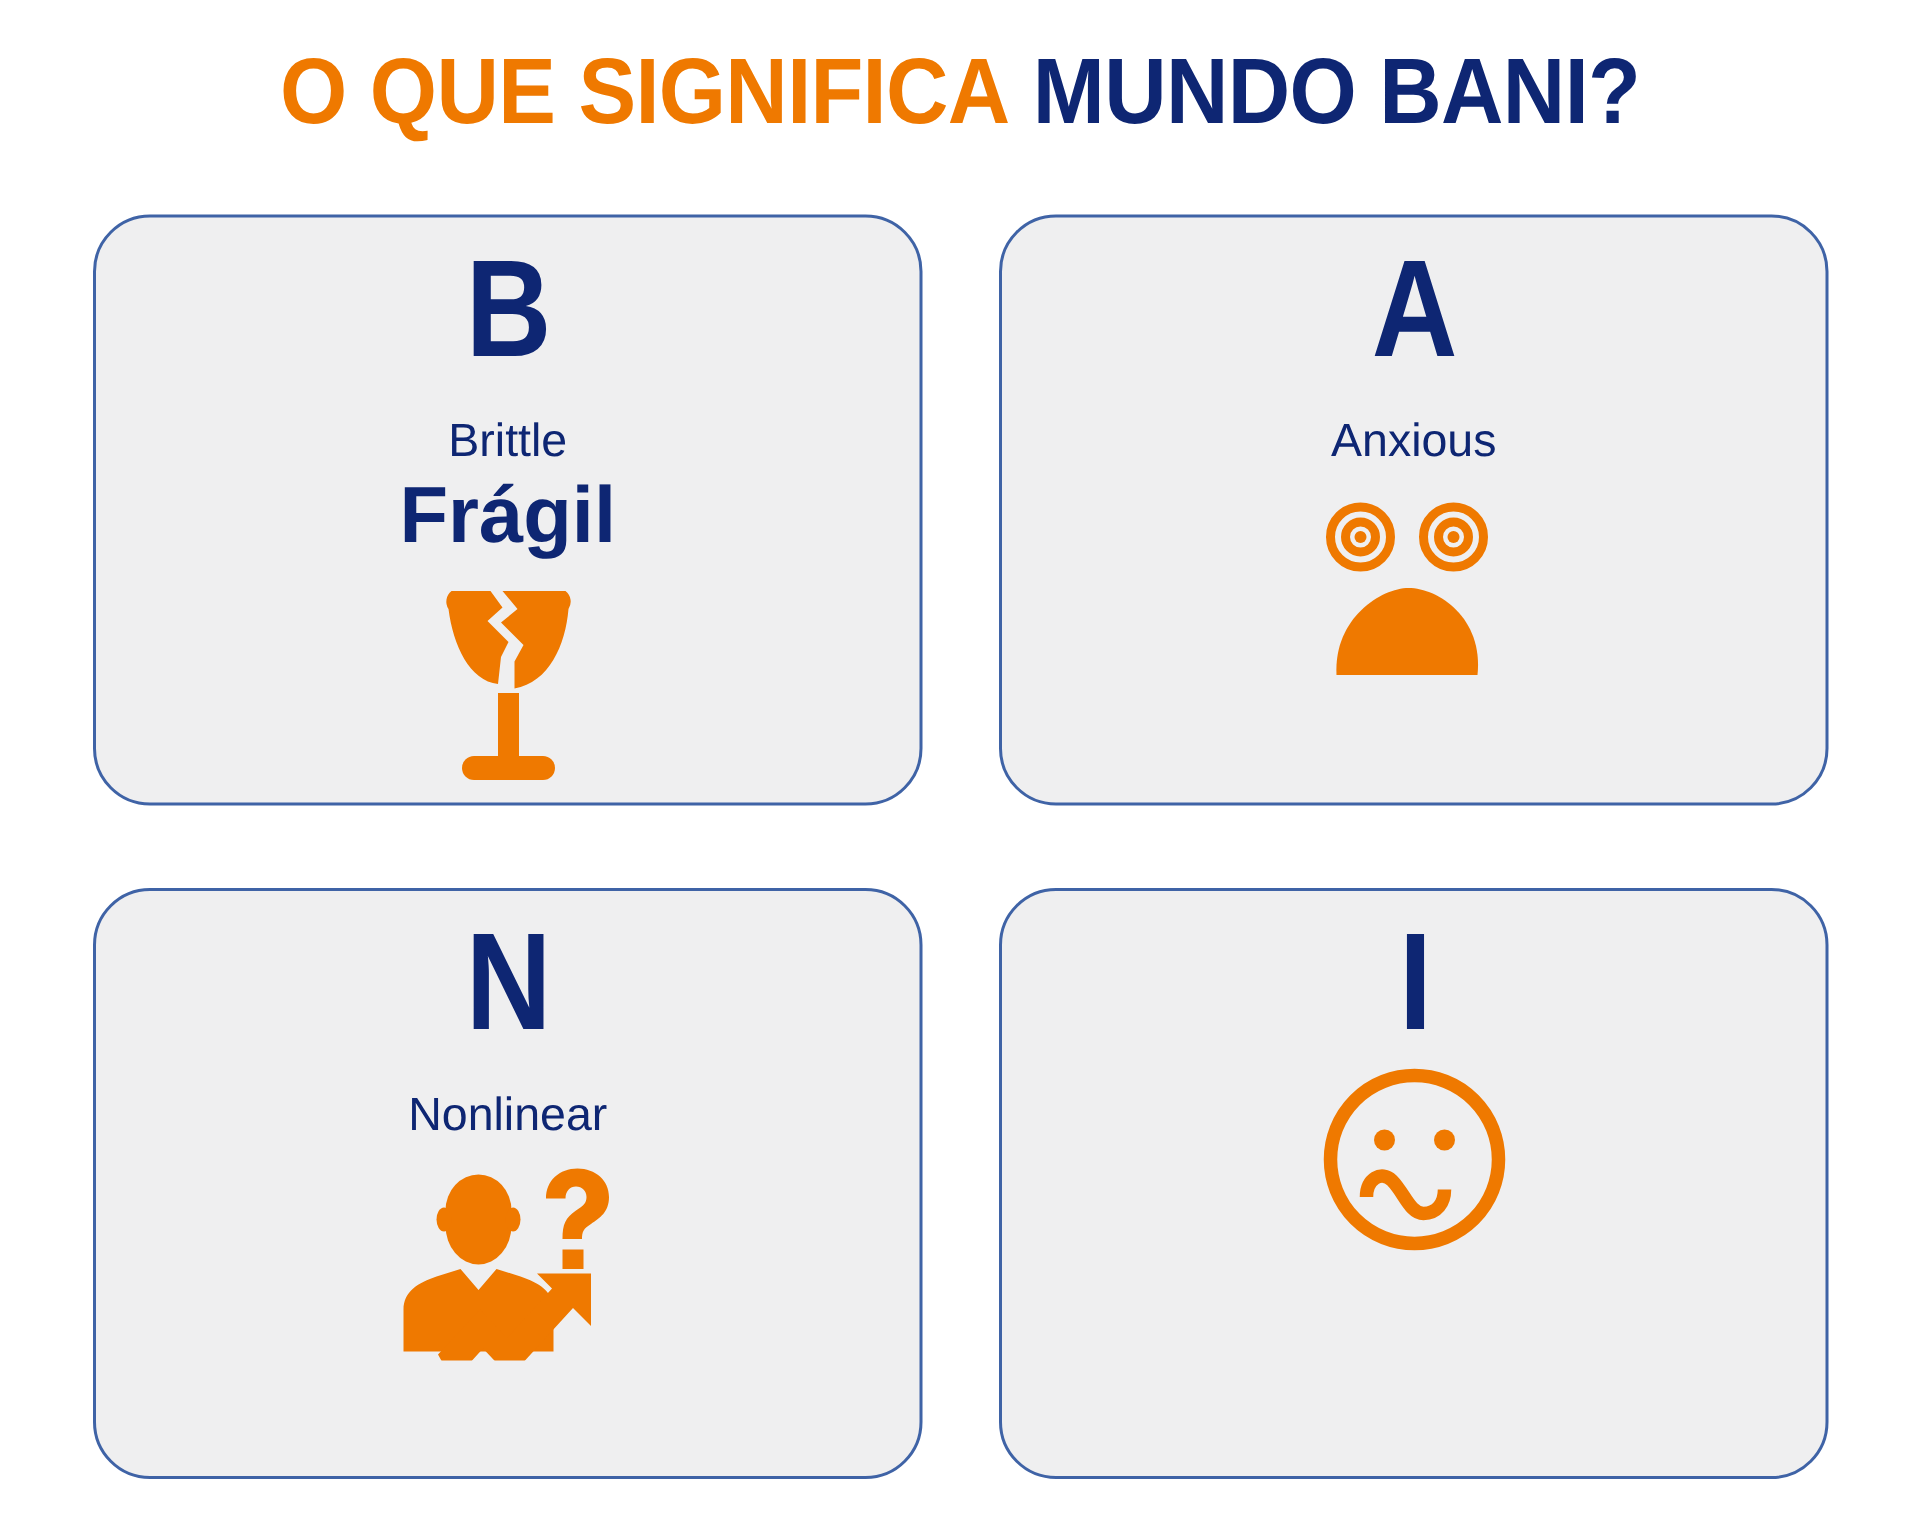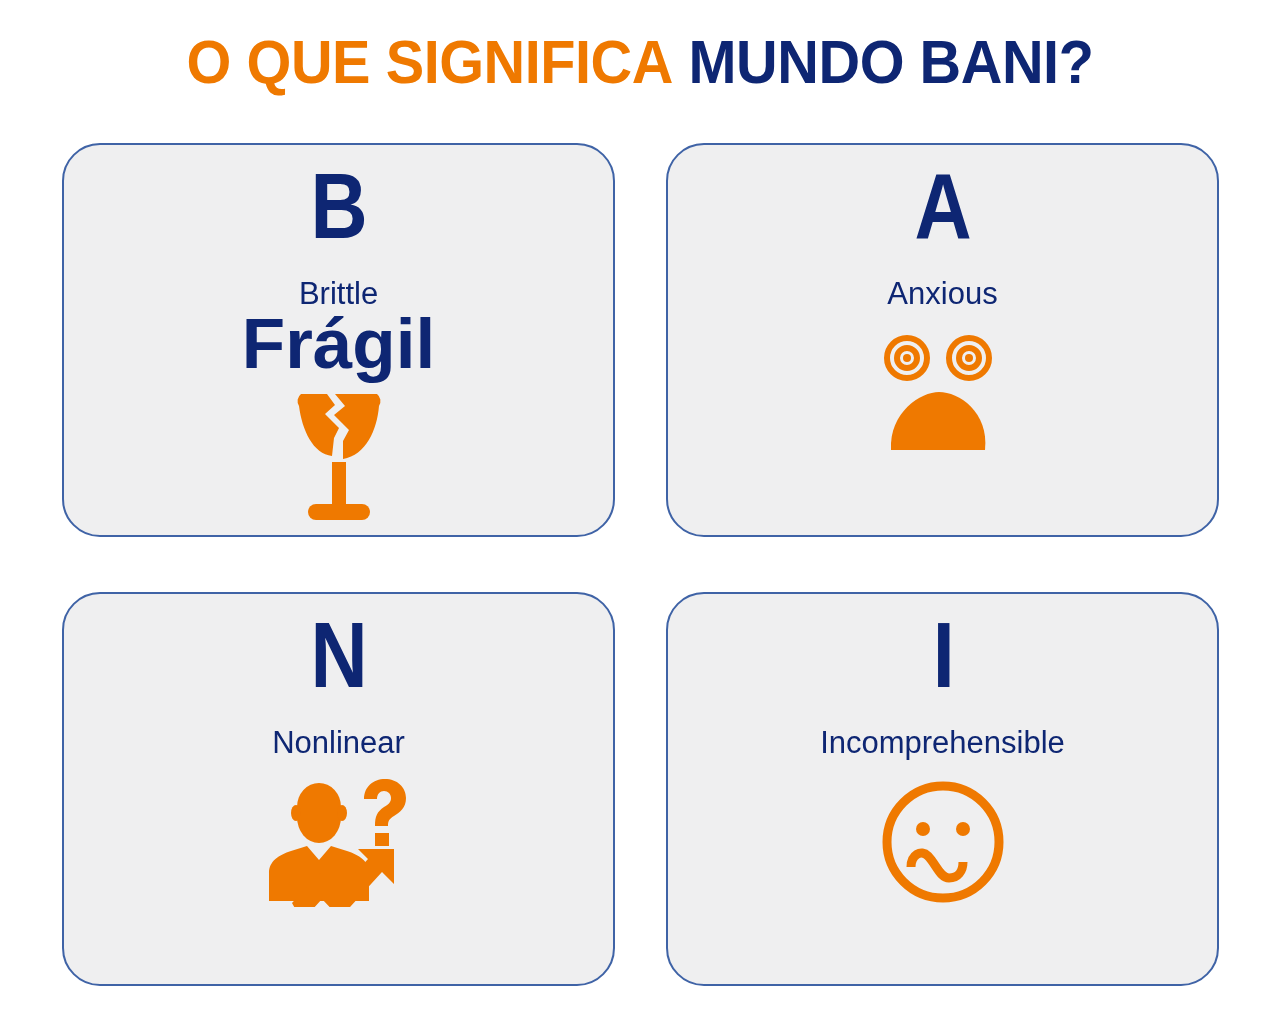--- a/index.html
+++ b/index.html
@@ -78,21 +78,21 @@
   .term-en {
     color: #0e2673;
     font-size: 31px;
     line-height: 36px;
     font-weight: normal;
     margin-top: 33px;
   }
 
   .term-pt {
     color: #0e2673;
-    font-size: 71px;
+    font-size: 53px;
     line-height: 60px;
     font-weight: bold;
     margin-top: 2px;
     white-space: nowrap;
   }
 
   .icon-wrap {
     margin-top: 16px;
     height: 140px;
     display: flex;
@@ -180,21 +180,20 @@
           <rect x="111" y="56" width="14" height="13"></rect>
 
           <path d="M28 126 l28 -30 18 19 30 -33 -10 -10 h36 v35 l-12 -12 -42 46 -18 -19 -20 22 Z"></path>
         </g>
       </svg>
     </div>
   </div>
 
   <div class="card">
     <div class="initial">I</div>
-    <div class="term-en">Incomprehensible</div>
     <div class="icon-wrap">
 
       <svg width="130" height="130" viewBox="0 0 130 130" aria-hidden="true">
         <circle cx="65" cy="65" r="56" fill="none" stroke="#ef7900" stroke-width="9"></circle>
         <circle cx="45" cy="52" r="7" fill="#ef7900"></circle>
         <circle cx="85" cy="52" r="7" fill="#ef7900"></circle>
         <path d="M33 90 c0 -12 10 -18 17 -11 c8 8 12 22 21 22 c9 0 14 -7 14 -16" fill="none" stroke="#ef7900" stroke-width="9" stroke-linecap="butt"></path>
       </svg>
     </div>
   </div>

